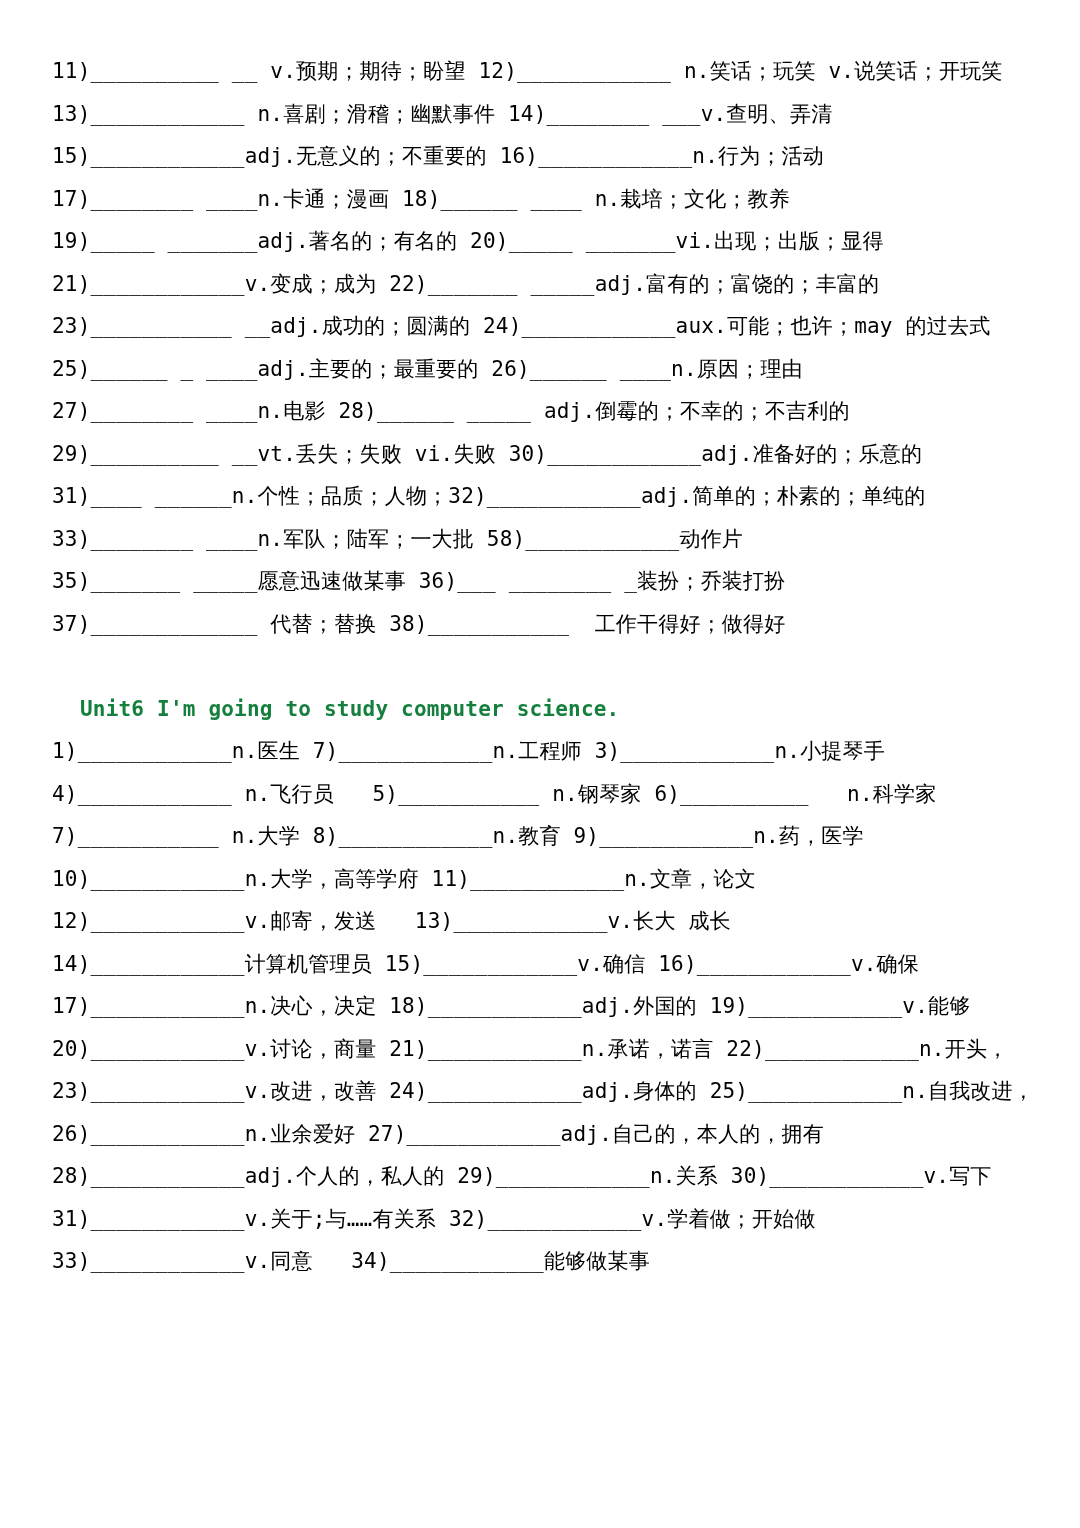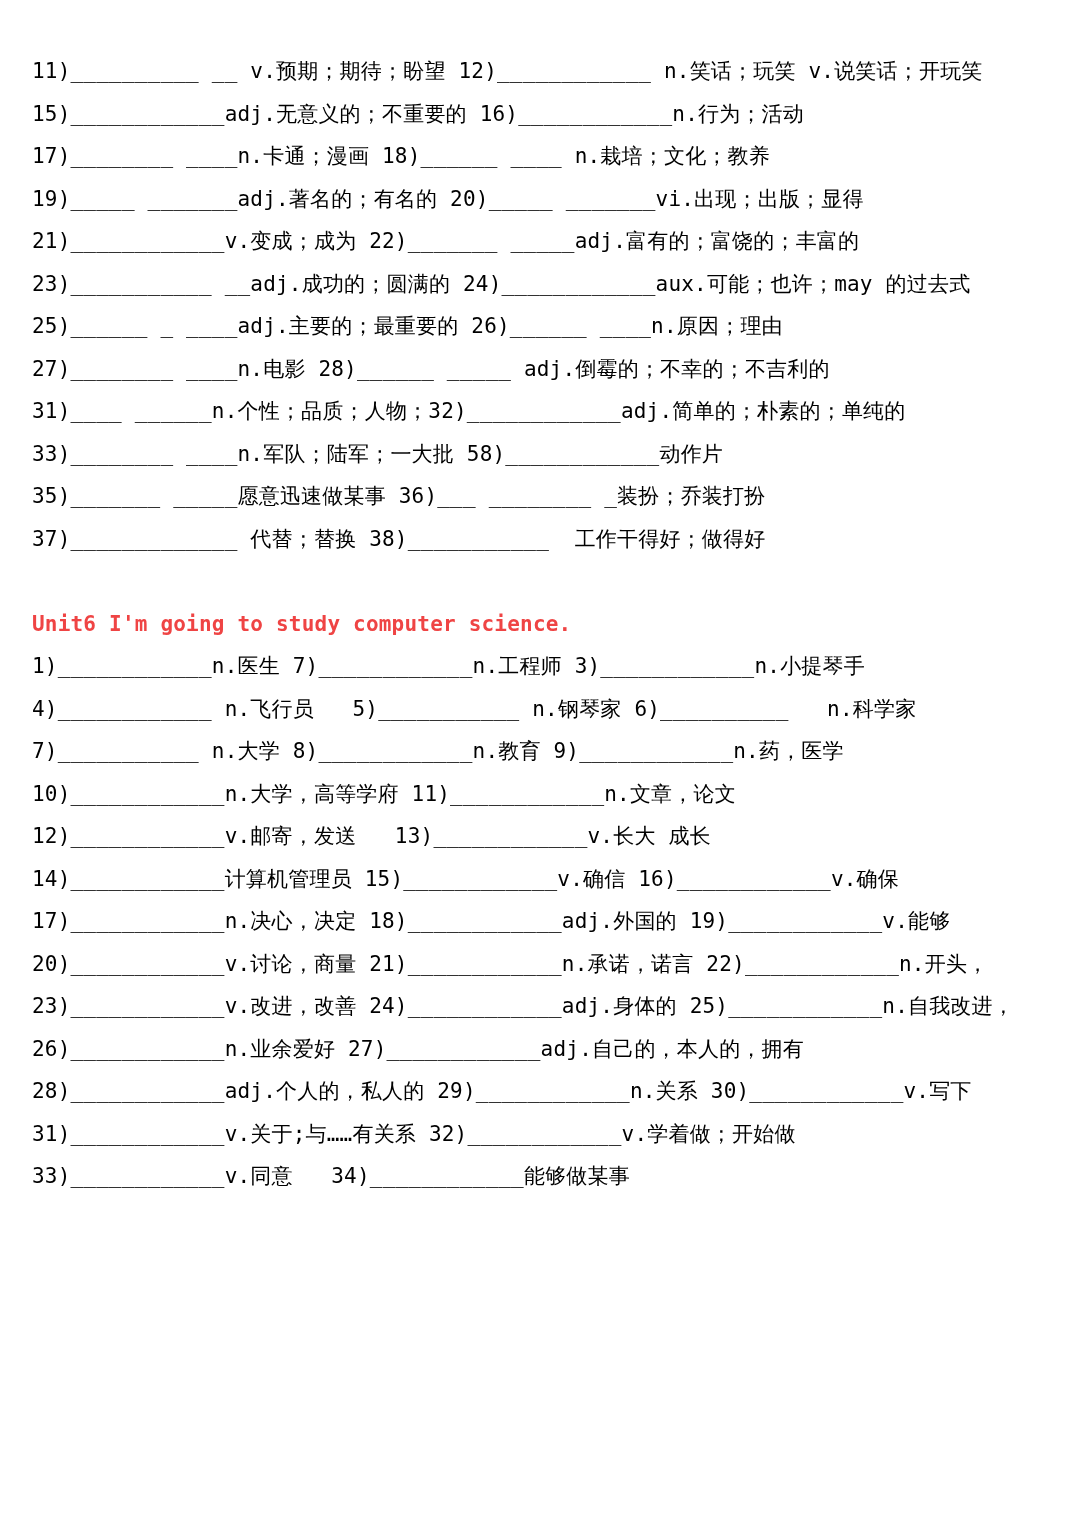--- a/index.html
+++ b/index.html
@@ -6,21 +6,21 @@
     margin: 0;
     padding: 0;
     background: #ffffff;
   }
   .page {
     position: relative;
     width: 1080px;
     height: 1528px;
     box-sizing: border-box;
     background: #ffffff;
-    padding: 50px 46px 0 32px;
+    padding: 50px 46px 0 52px;
     font-family: "DejaVu Sans Mono", "DejaVu Sans", "Liberation Sans", sans-serif;
     font-size: 21px;
     color: #000000;
     overflow: hidden;
   }
   .vocab-line {
     margin: 0;
     line-height: 42.5px;
     white-space: pre-wrap;
     letter-spacing: 0.2px;
@@ -38,34 +38,36 @@
     margin: 0;
   }
 </style>
 </head>
 <body>
 
 <div class="page" style="background: rgb(255, 255, 255); color: rgb(0, 0, 0);">
 
   <div class="section">
     <p class="vocab-line">11)__________ __ v.预期；期待；盼望 12)____________ n.笑话；玩笑 v.说笑话；开玩笑</p>
+    <p class="vocab-line">13)____________ n.喜剧；滑稽；幽默事件 14)________ ___v.查明、弄清</p>
     <p class="vocab-line">15)____________adj.无意义的；不重要的 16)____________n.行为；活动</p>
     <p class="vocab-line">17)________ ____n.卡通；漫画 18)______ ____ n.栽培；文化；教养</p>
     <p class="vocab-line">19)_____ _______adj.著名的；有名的 20)_____ _______vi.出现；出版；显得</p>
     <p class="vocab-line">21)____________v.变成；成为 22)_______ _____adj.富有的；富饶的；丰富的</p>
     <p class="vocab-line">23)___________ __adj.成功的；圆满的 24)____________aux.可能；也许；may 的过去式</p>
     <p class="vocab-line">25)______ _ ____adj.主要的；最重要的 26)______ ____n.原因；理由</p>
     <p class="vocab-line">27)________ ____n.电影 28)______ _____ adj.倒霉的；不幸的；不吉利的</p>
+    <p class="vocab-line">29)__________ __vt.丢失；失败 vi.失败 30)____________adj.准备好的；乐意的</p>
     <p class="vocab-line">31)____ ______n.个性；品质；人物；32)____________adj.简单的；朴素的；单纯的</p>
     <p class="vocab-line">33)________ ____n.军队；陆军；一大批 58)____________动作片</p>
     <p class="vocab-line">35)_______ _____愿意迅速做某事 36)___ ________ _装扮；乔装打扮</p>
     <p class="vocab-line">37)_____________ 代替；替换 38)___________  工作干得好；做得好</p>
   </div>
 
-  <h2 class="unit-heading" style="color: #ef4444;">Unit6 I'm going to study computer science.</h2>
+  <h2 class="unit-heading" style="color: #15803d; margin-left: 28px;">Unit6 I'm going to study computer science.</h2>
 
   <div class="section">
     <p class="vocab-line">1)____________n.医生 7)____________n.工程师 3)____________n.小提琴手</p>
     <p class="vocab-line">4)____________ n.飞行员   5)___________ n.钢琴家 6)__________   n.科学家</p>
     <p class="vocab-line">7)___________ n.大学 8)____________n.教育 9)____________n.药，医学</p>
     <p class="vocab-line">10)____________n.大学，高等学府 11)____________n.文章，论文</p>
     <p class="vocab-line">12)____________v.邮寄，发送   13)____________v.长大 成长</p>
     <p class="vocab-line">14)____________计算机管理员 15)____________v.确信 16)____________v.确保</p>
     <p class="vocab-line">17)____________n.决心，决定 18)____________adj.外国的 19)____________v.能够</p>
     <p class="vocab-line">20)____________v.讨论，商量 21)____________n.承诺，诺言 22)____________n.开头，</p>

